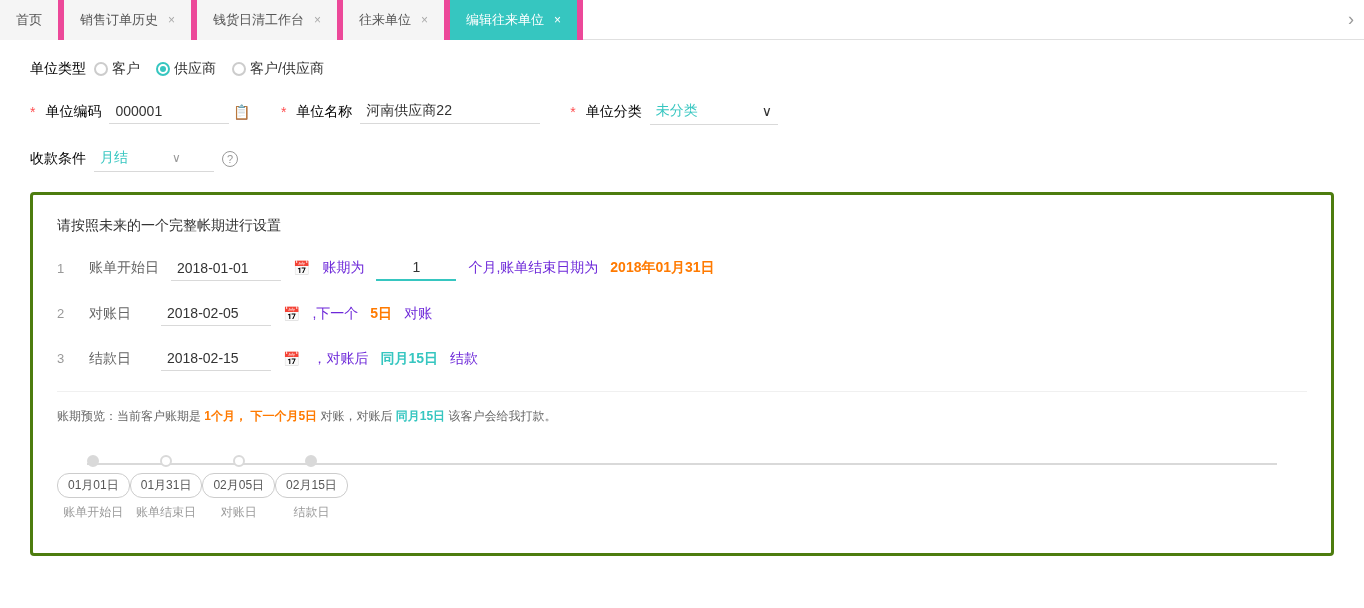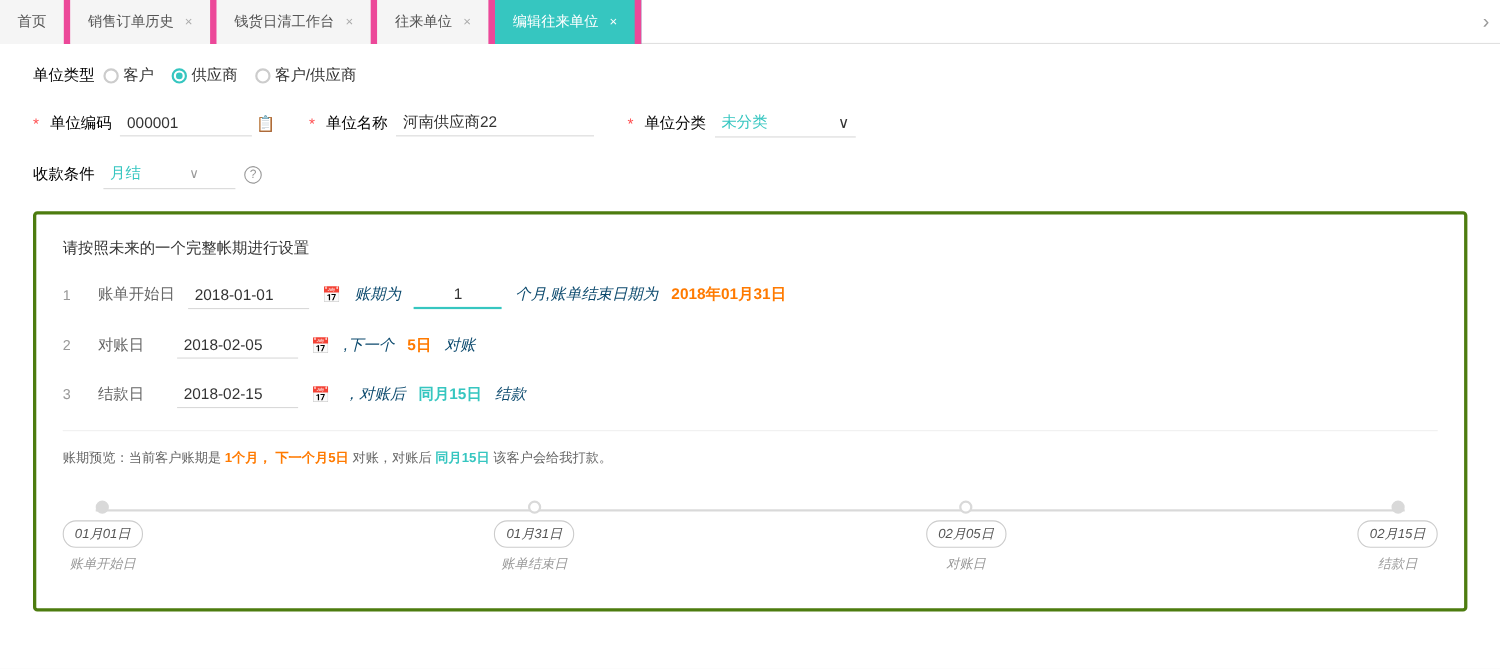--- a/index.html
+++ b/index.html
@@ -181,22 +181,21 @@
     .period-date-input {
       border: none;
       border-bottom: 1px solid #d9d9d9;
       padding: 4px 6px;
       font-size: 14px;
       color: #333;
       width: 110px;
       outline: none;
     }
     .period-text {
-      color: #0c4a6e;
-      font-style: italic;
+      color: #6d28d9;
     }
     .highlight-orange { color: #ff7a00; font-weight: bold; }
     .highlight-cyan { color: #36c6c0; font-weight: bold; }
     .period-num-input {
       border: none;
       border-bottom: 2px solid #36c6c0;
       padding: 4px 6px;
       font-size: 14px;
       color: #333;
       width: 80px;
@@ -227,25 +226,23 @@
       position: absolute;
       top: 18px;
       left: 30px;
       right: 30px;
       height: 2px;
       background: #d9d9d9;
       z-index: 0;
     }
     .timeline-items {
       display: flex;
-      justify-content: space-between;
       width: 100%;
       position: relative;
       z-index: 1;
-      font-style: italic;
     }
     .timeline-item {
       display: flex;
       flex-direction: column;
       align-items: center;
       gap: 6px;
     }
     .timeline-dot {
       width: 12px; height: 12px;
       border-radius: 50%;

